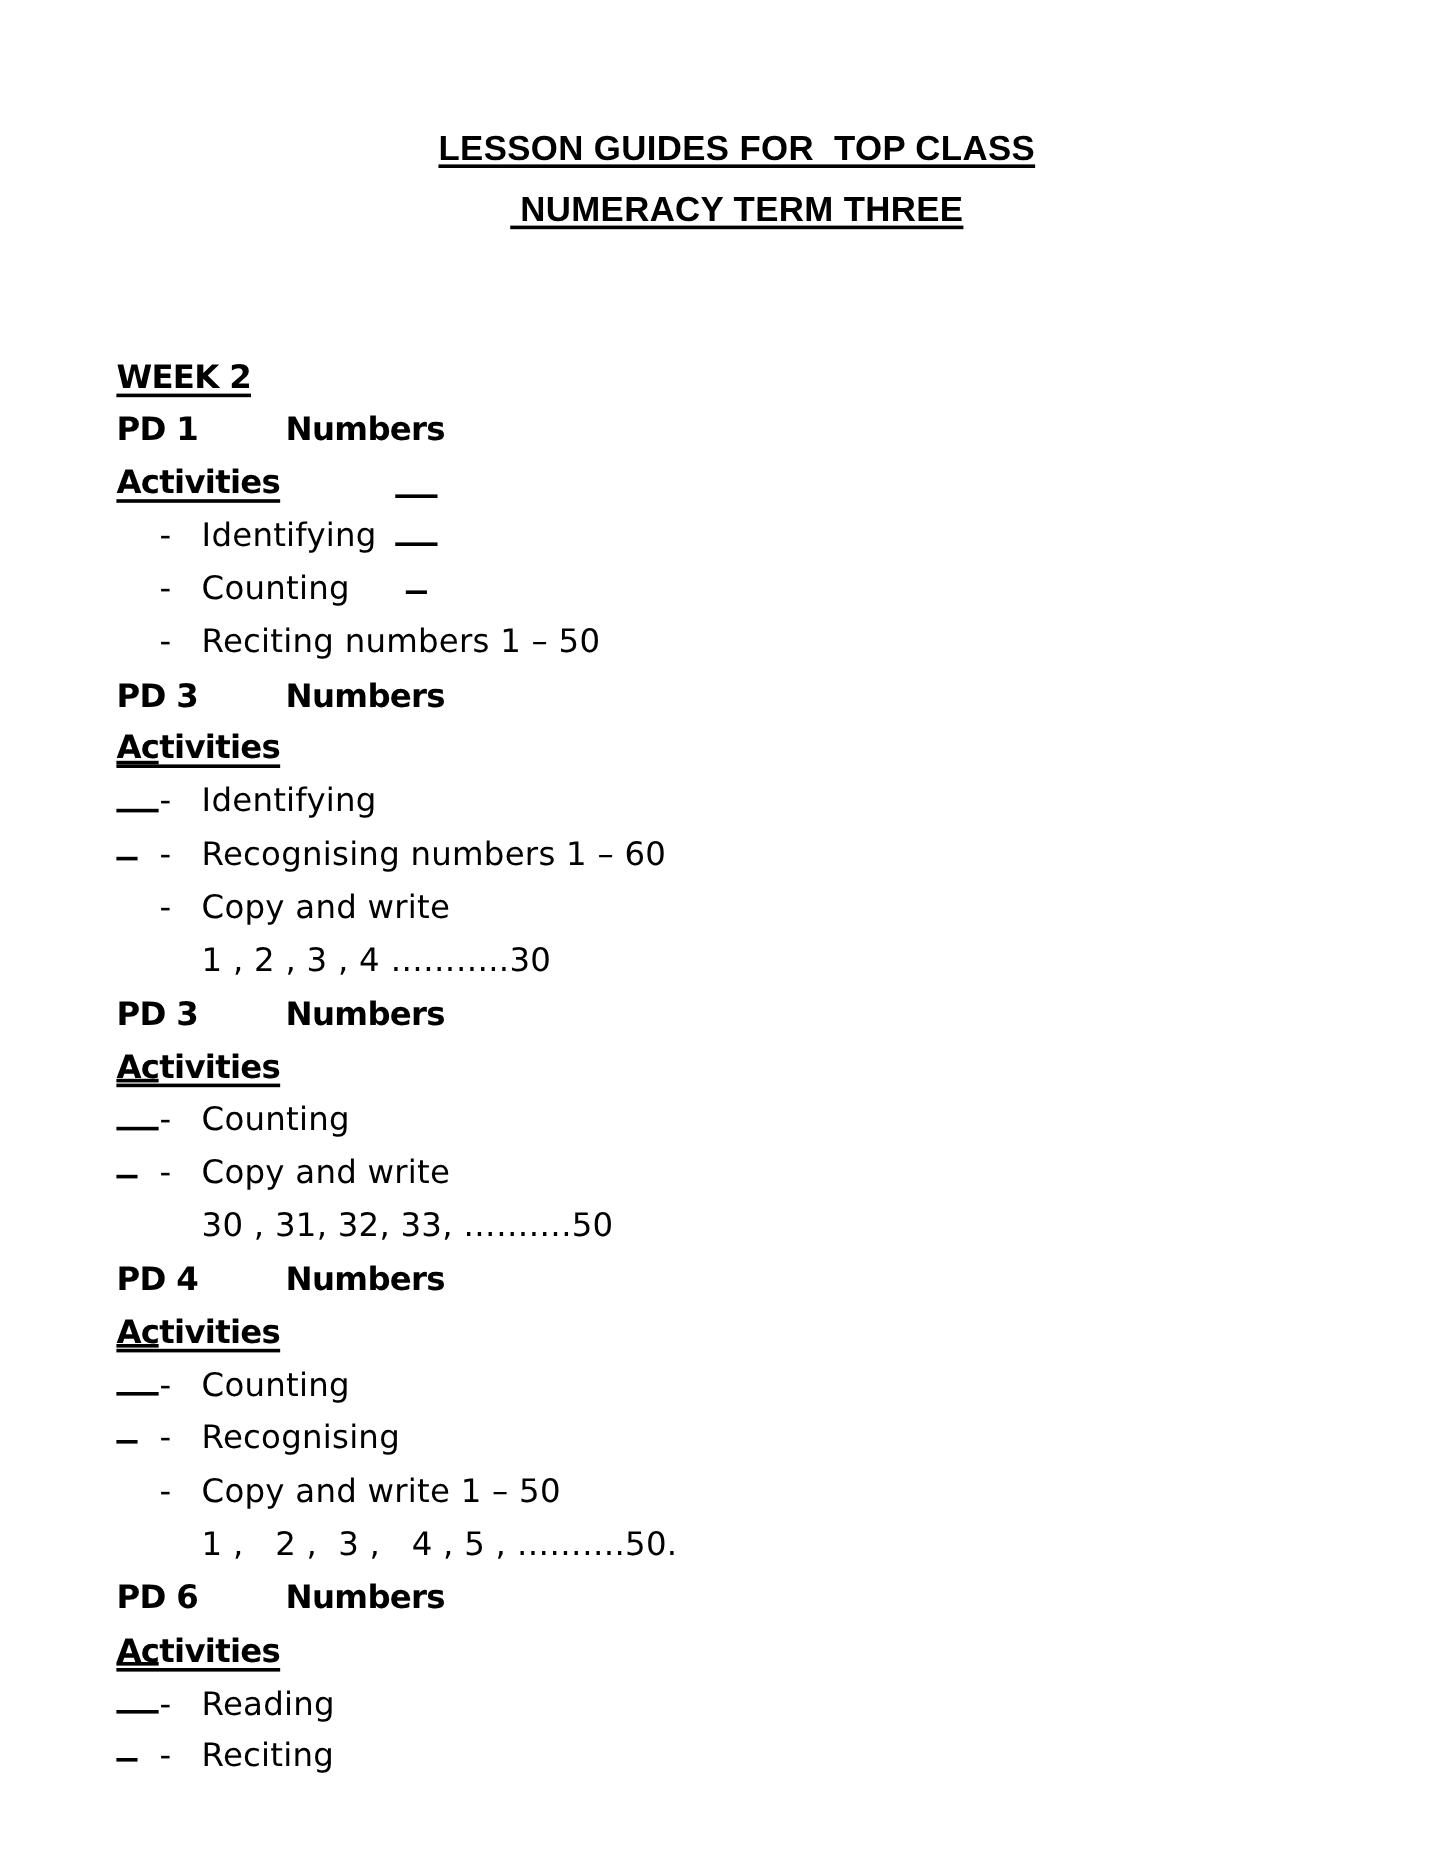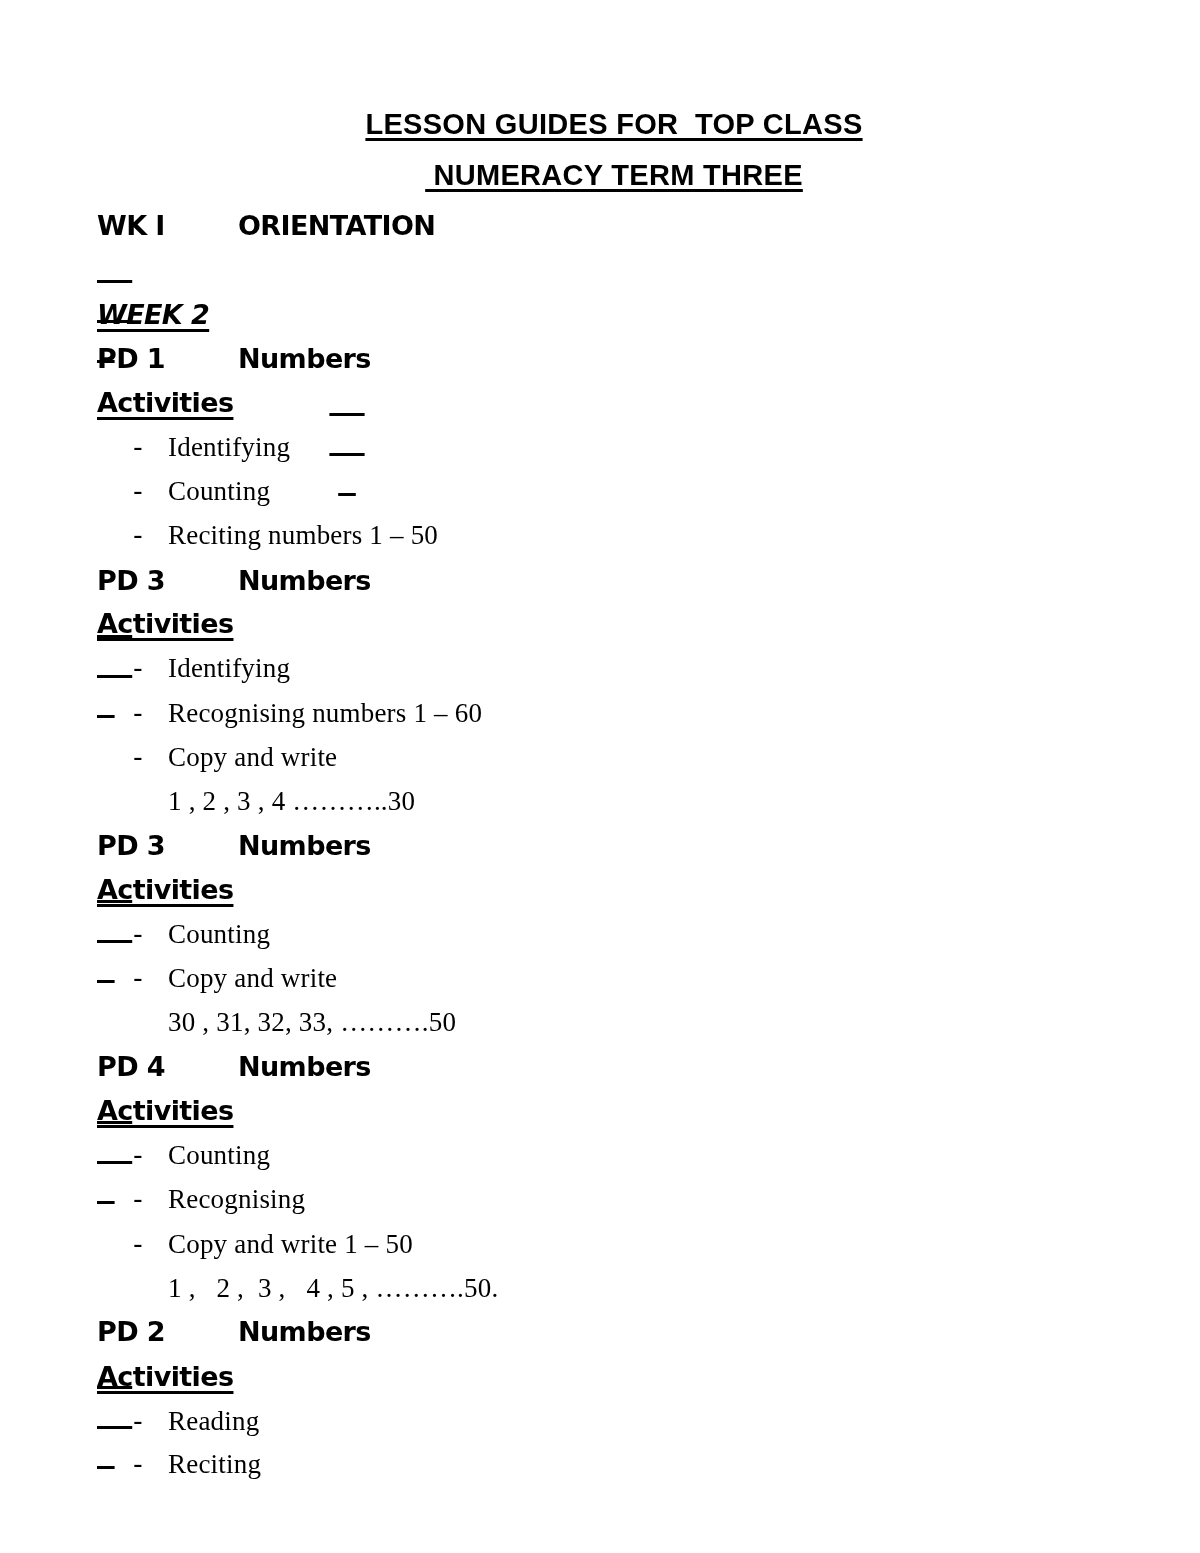--- a/index.html
+++ b/index.html
@@ -75,37 +75,32 @@
     }
     .bullet {
       position: absolute;
       left: 36px;
       top: 0;
     }
     .item-text {
       position: absolute;
       left: 71px;
       top: 0;
-      font-family: Liberation Serif, serif;
     }
   </style>
 </head>
 <body>
 
 <div class="page">
 
   <div class="title" style="top:108px;">LESSON GUIDES FOR  TOP CLASS</div>
   <div class="title" style="top:159px;"> NUMERACY TERM THREE</div>
 
-  <div class="line heading" style="top:206px; width:500px;">
-    <span class="pd-label">WK I</span>
-    <span class="pd-topic">ORIENTATION</span>
-  </div>
 
-  <div class="line heading" style="top:295px;font-style:italic;">WEEK 2</div>
+  <div class="line heading" style="top:295px;">WEEK 2</div>
 
   <div class="line heading" style="top:339px; width:500px;text-align:center;">
     <span class="pd-label">PD 1</span>
     <span class="pd-topic">Numbers</span>
   </div>
   <div class="line heading" style="top:383px;">Activities</div>
   <div class="item" style="top:427px;">
     <span class="bullet">-</span>
     <span class="item-text">Identifying</span>
   </div>
@@ -171,21 +166,21 @@
   </div>
   <div class="item" style="top:1224px;">
     <span class="bullet">-</span>
     <span class="item-text">Copy and write 1 – 50</span>
   </div>
   <div class="item" style="top:1268px;">
     <span class="item-text">1 ,   2 ,  3 ,   4 , 5 , ……….50.</span>
   </div>
 
   <div class="line heading" style="top:1312px; width:500px;">
-    <span class="pd-label">PD 2</span>
+    <span class="pd-label">PD 6</span>
     <span class="pd-topic">Numbers</span>
   </div>
   <div class="line heading" style="top:1357px;">Activities</div>
   <div class="item" style="top:1401px;">
     <span class="bullet">-</span>
     <span class="item-text">Reading</span>
   </div>
   <div class="item" style="top:1444px;">
     <span class="bullet">-</span>
     <span class="item-text">Reciting</span>

